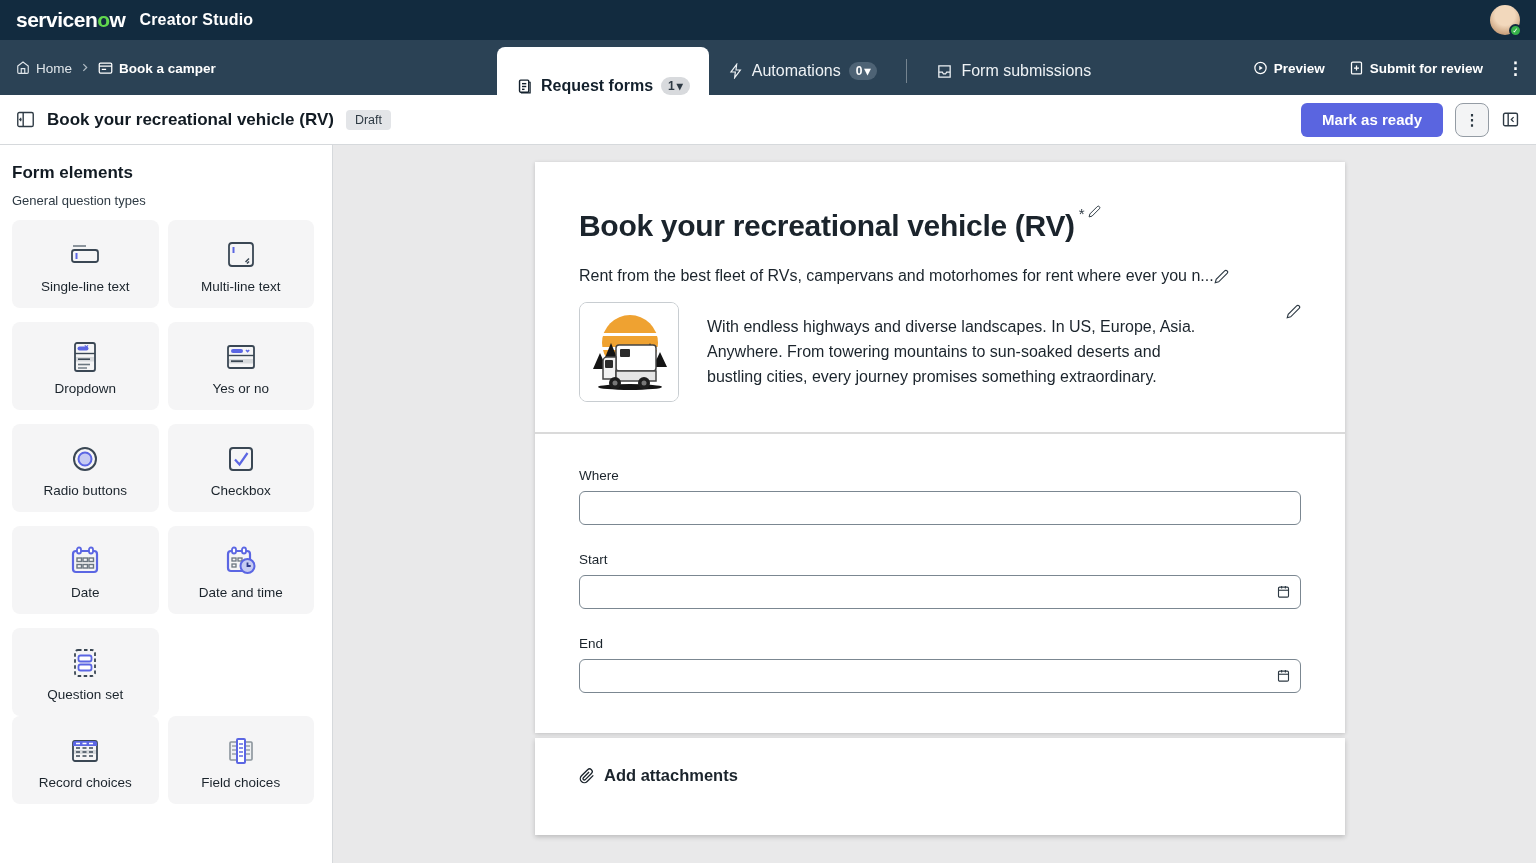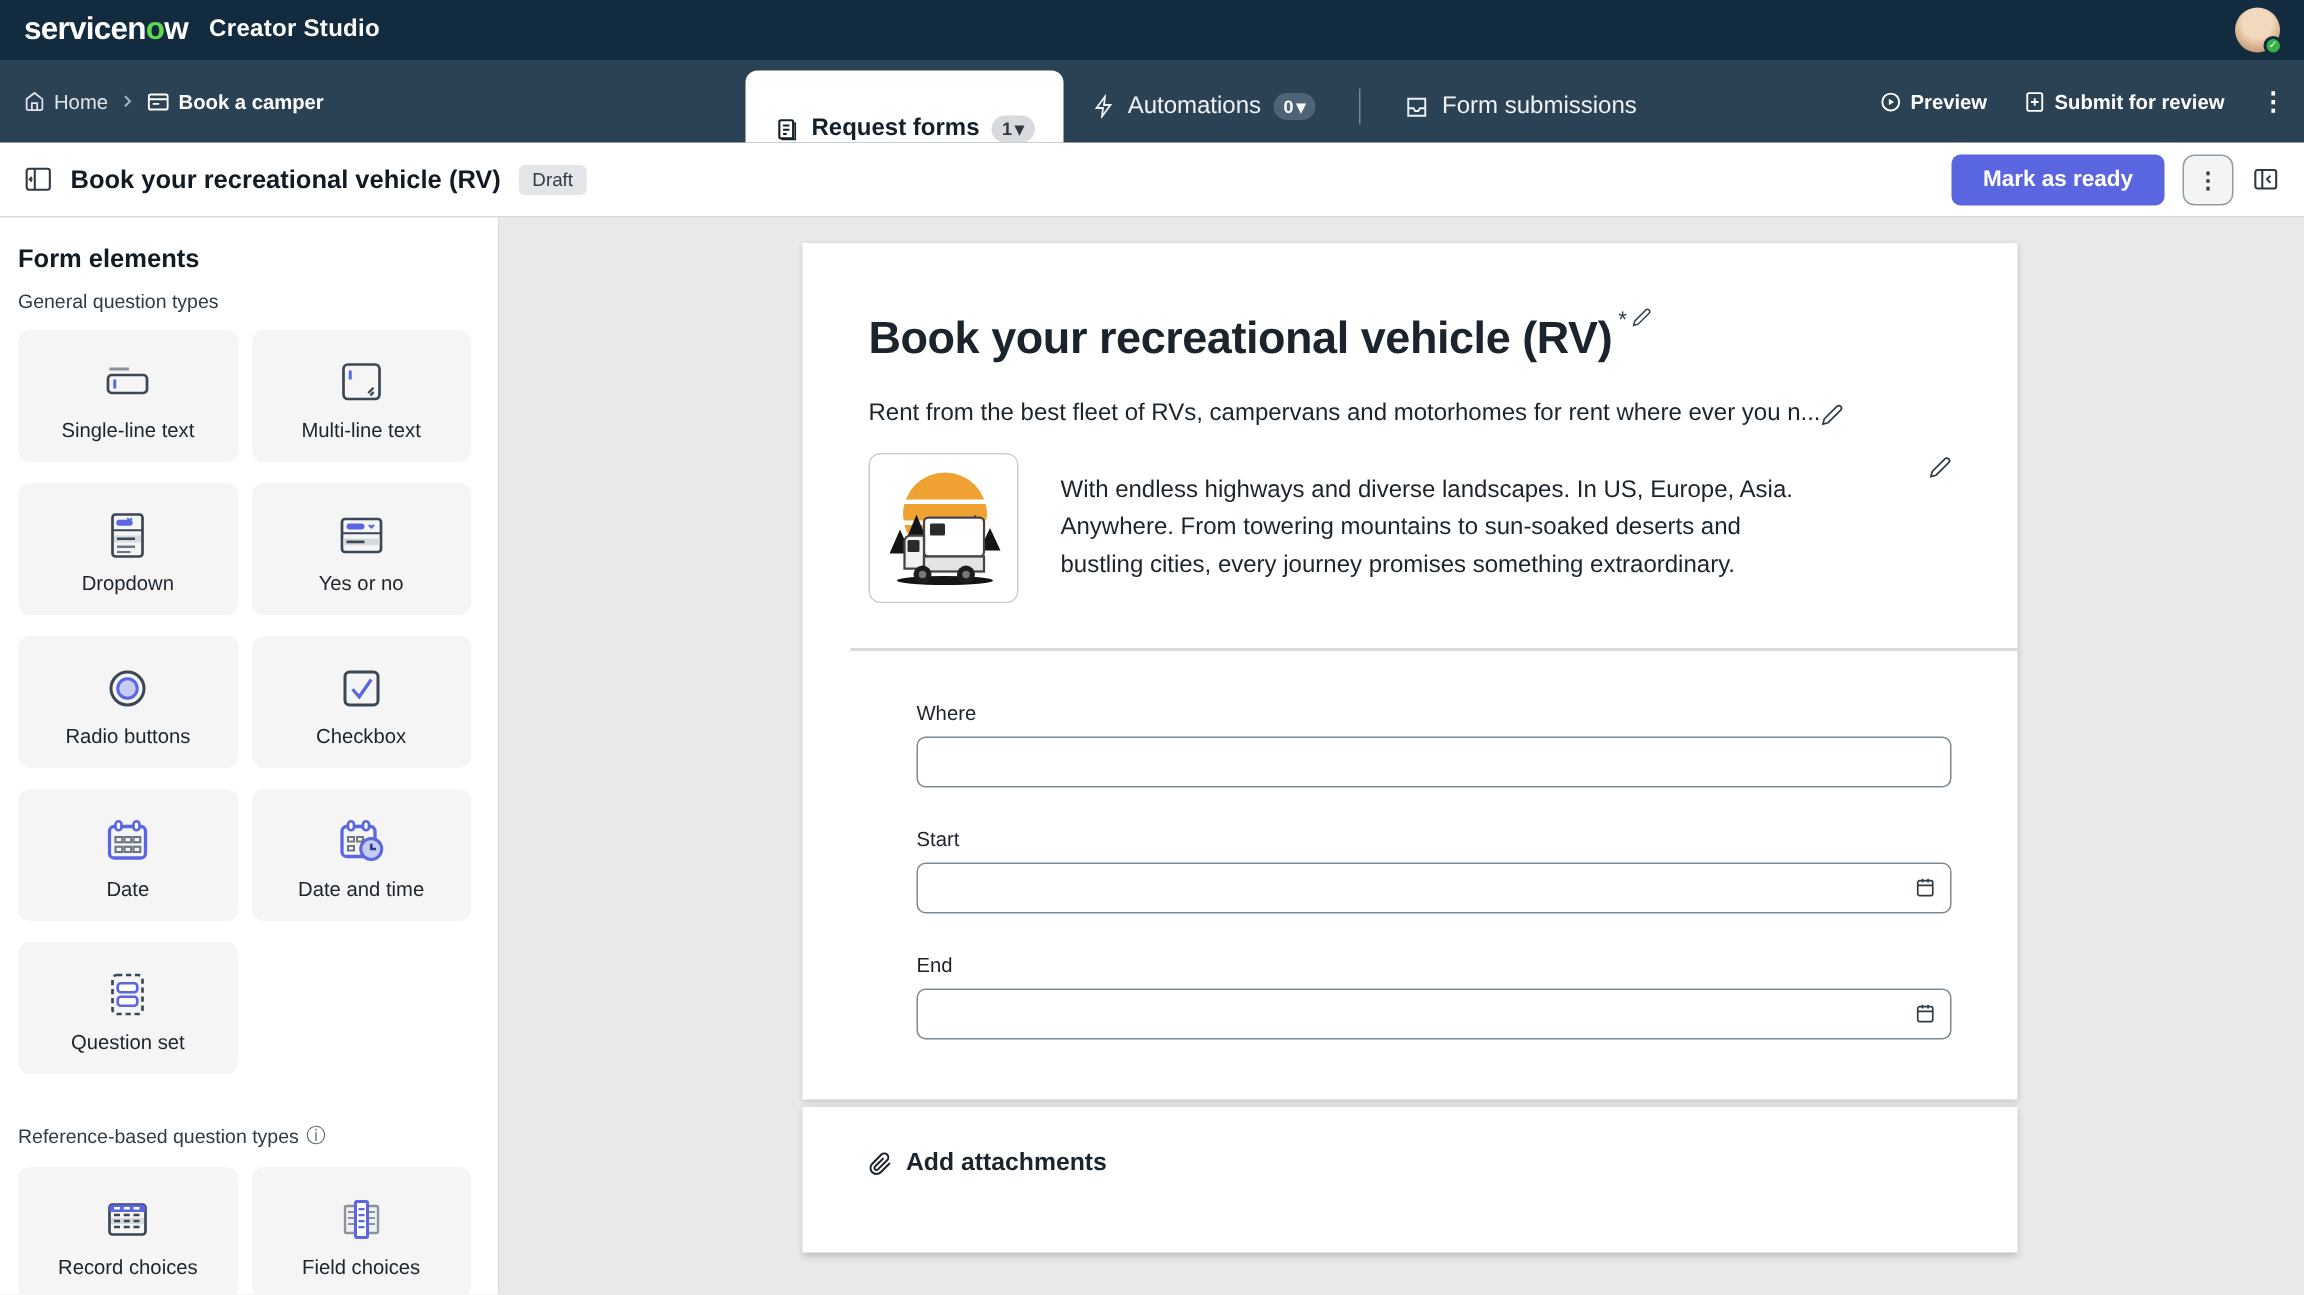--- a/index.html
+++ b/index.html
@@ -66,21 +66,21 @@
   .card-top { background:#fff; box-shadow:0 1px 4px rgba(0,0,0,0.18); }
   .sec-a { padding:47px 44px 30px; }
   .fp-title-row { display:flex; align-items:flex-start; }
   .fp-title { font-size:30px; font-weight:bold; color:#1b242c; letter-spacing:-0.3px; }
   .fp-sup { font-size:15px; color:#2e3a44; margin-top:-4px; margin-left:4px; display:flex; gap:3px; }
   .fp-desc { margin-top:24px; font-size:16px; color:#1b242c; display:flex; align-items:center; }
   .fp-media { margin-top:17px; display:flex; gap:28px; }
   .fp-img { width:100px; height:100px; border:1px solid #c8cdd1; border-radius:8px; overflow:hidden; flex:none; }
   .fp-caption { width:505px; font-size:16px; line-height:1.55; color:#1b242c; margin-top:13px; }
   .fp-media-pencil { margin-left:auto; margin-top:2px; }
-  .sec-b { border-top:2px solid #dadada; padding:34px 44px 40px;margin-left:32px; }
+  .sec-b { border-top:2px solid #dadada; padding:34px 44px 40px; }
   .field { margin-bottom:27px; }
   .field:last-child { margin-bottom:0; }
   .field label { display:block; font-size:13.5px; color:#1b242c; margin-bottom:8px; }
   .input-wrap { position:relative; }
   .field input { width:100%; height:34px; border:1.5px solid #7b8791; border-radius:6px;
     font-size:14px; padding:0 10px; font-family:inherit; background:#fff; }
   .input-wrap .cal { position:absolute; right:10px; top:9px; }
   .card-bottom { background:#fff; margin-top:5px; height:97px; padding:28px 44px;
     box-shadow:0 2px 5px rgba(0,0,0,0.2); }
   .attach { display:flex; align-items:center; gap:9px; font-size:16.5px; font-weight:bold; color:#1b242c; cursor:pointer; }
@@ -330,24 +330,20 @@
               <rect x="13.5" y="12.5" width="13" height="6" rx="2" fill="#fff" stroke="#5b66e3" stroke-width="1.8"></rect>
               <rect x="13.5" y="21.5" width="13" height="6" rx="2" fill="#fff" stroke="#5b66e3" stroke-width="1.8"></rect>
               <line x1="16" y1="15.5" x2="16" y2="15.5" stroke="#5b66e3" stroke-width="2"></line>
             </svg>
         </span>
         <span class="lbl">Question set</span>
       </div>
       <div></div>
     </div>
 
-    <div class="section-label ref-label">
-      <span>Reference-based question types</span>
-      <span class="info-glyph">ⓘ</span>
-    </div>
 
     <div class="card-grid">
       <div class="el-card">
         <span>
           <svg width="40" height="40" viewBox="0 0 40 40" fill="none">
               <rect x="8" y="10" width="24" height="20" rx="2" stroke="#3a4754" stroke-width="1.8"></rect>
               <path d="M8 12a2 2 0 0 1 2-2h20a2 2 0 0 1 2 2v3H8z" fill="#5b66e3"></path>
               <line x1="11" y1="12.5" x2="29" y2="12.5" stroke="#fff" stroke-width="1.6" stroke-dasharray="4 2.5"></line>
               <rect x="9" y="19" width="22" height="4" fill="#d7dadd"></rect>
               <line x1="11" y1="17" x2="29" y2="17" stroke="#3a4754" stroke-width="1.6" stroke-dasharray="4 2.5"></line>

